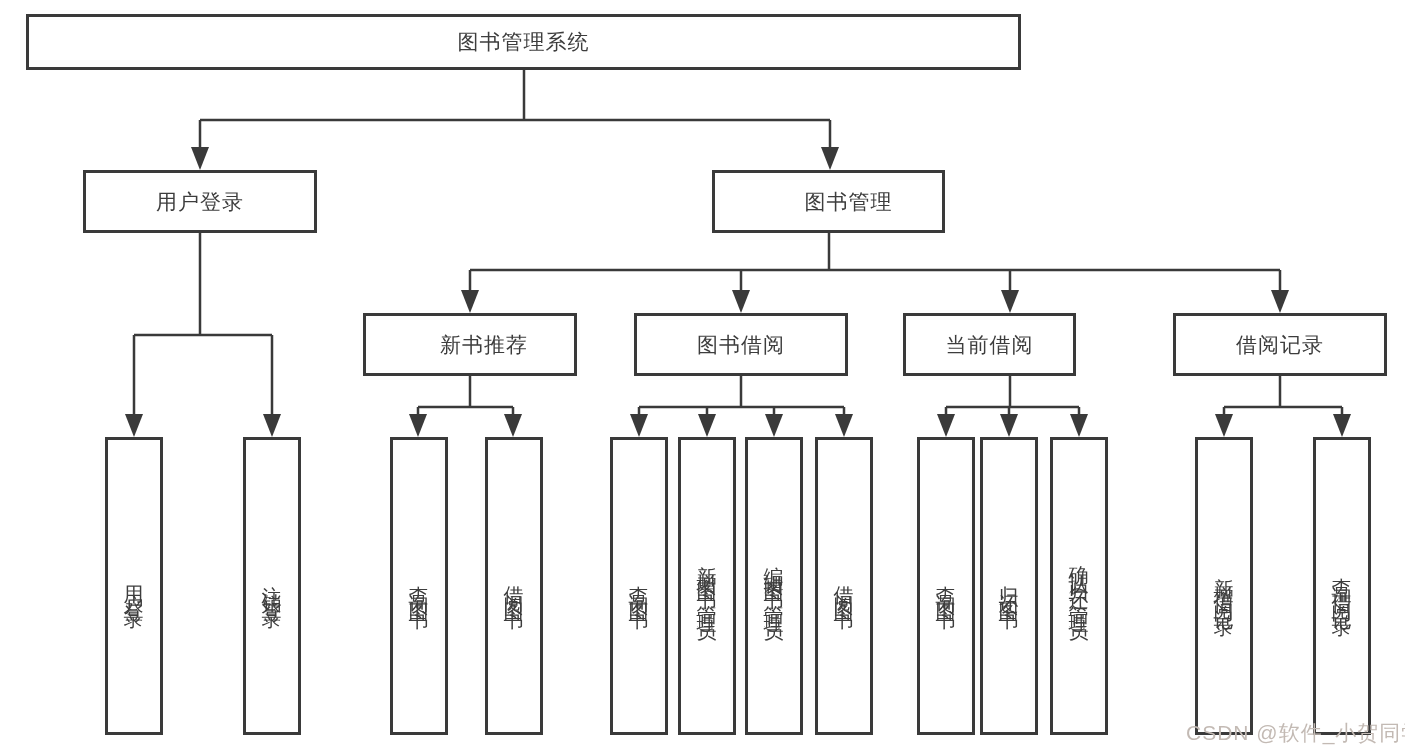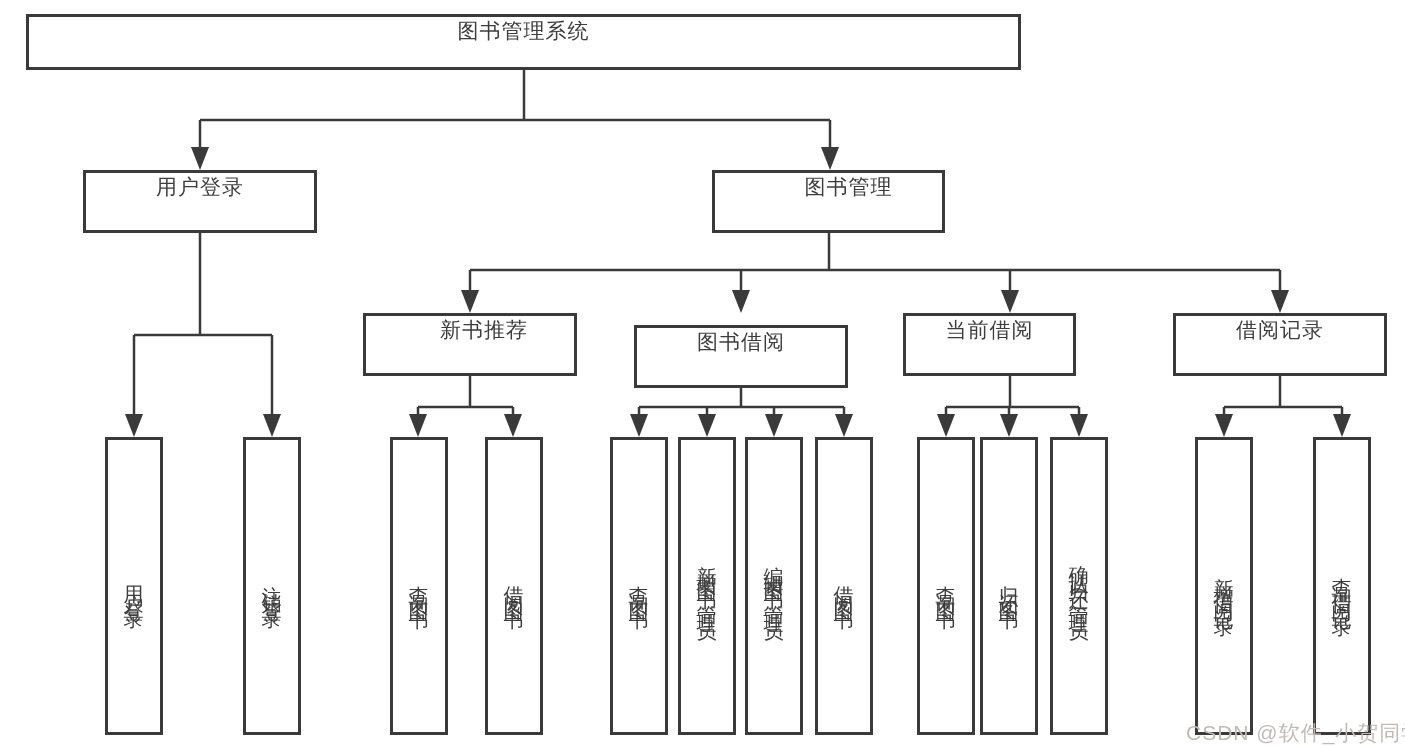--- a/index.html
+++ b/index.html
@@ -3,21 +3,21 @@
 <meta charset="utf-8">
 <style>
   html,body{margin:0;padding:0;background:#ffffff;}
   body{font-family:"Liberation Sans","DejaVu Sans",sans-serif;}
   #stage{
     position:relative;width:1405px;height:747px;background:#ffffff;overflow:hidden;
   }
   #connectors{position:absolute;left:0;top:0;width:1405px;height:747px;}
   .box{
     position:absolute;box-sizing:border-box;background:#ffffff;
-    border:3px solid #3a3a3a;display:flex;justify-content:center;
+    border:3px solid #3a3a3a;display:flex;align-items:center;justify-content:center;
     color:#3d3d3d;font-size:21px;letter-spacing:1px;white-space:nowrap;z-index:2;
   }
   .vbox{
     position:absolute;box-sizing:border-box;background:#ffffff;
     border:3px solid #3a3a3a;display:flex;align-items:center;justify-content:center;
     color:#3d3d3d;font-size:20px;z-index:2;width:58px;height:298px;top:437px;
   }
   .vbox .vtext{
     writing-mode:vertical-rl;text-orientation:mixed;letter-spacing:8px;line-height:1;
   }
@@ -61,21 +61,21 @@
   <div class="box" style="left:83px;top:170px;width:234px;height:63px;">
     <span>用户登录</span>
   </div>
   <div class="box" style="left:712px;top:170px;width:233px;height:63px;padding-left:40px;">
     <span>图书管理</span>
   </div>
 
   <div class="box" style="left:363px;top:313px;width:214px;height:63px;padding-left:28px;">
     <span>新书推荐</span>
   </div>
-  <div class="box" style="left:634px;top:313px;width:214px;height:63px;margin-top:12px;">
+  <div class="box" style="left:634px;top:313px;width:214px;height:63px;">
     <span>图书借阅</span>
   </div>
   <div class="box" style="left:903px;top:313px;width:173px;height:63px;">
     <span>当前借阅</span>
   </div>
   <div class="box" style="left:1173px;top:313px;width:214px;height:63px;">
     <span>借阅记录</span>
   </div>
 
   <div class="vbox" style="left:105px;">

